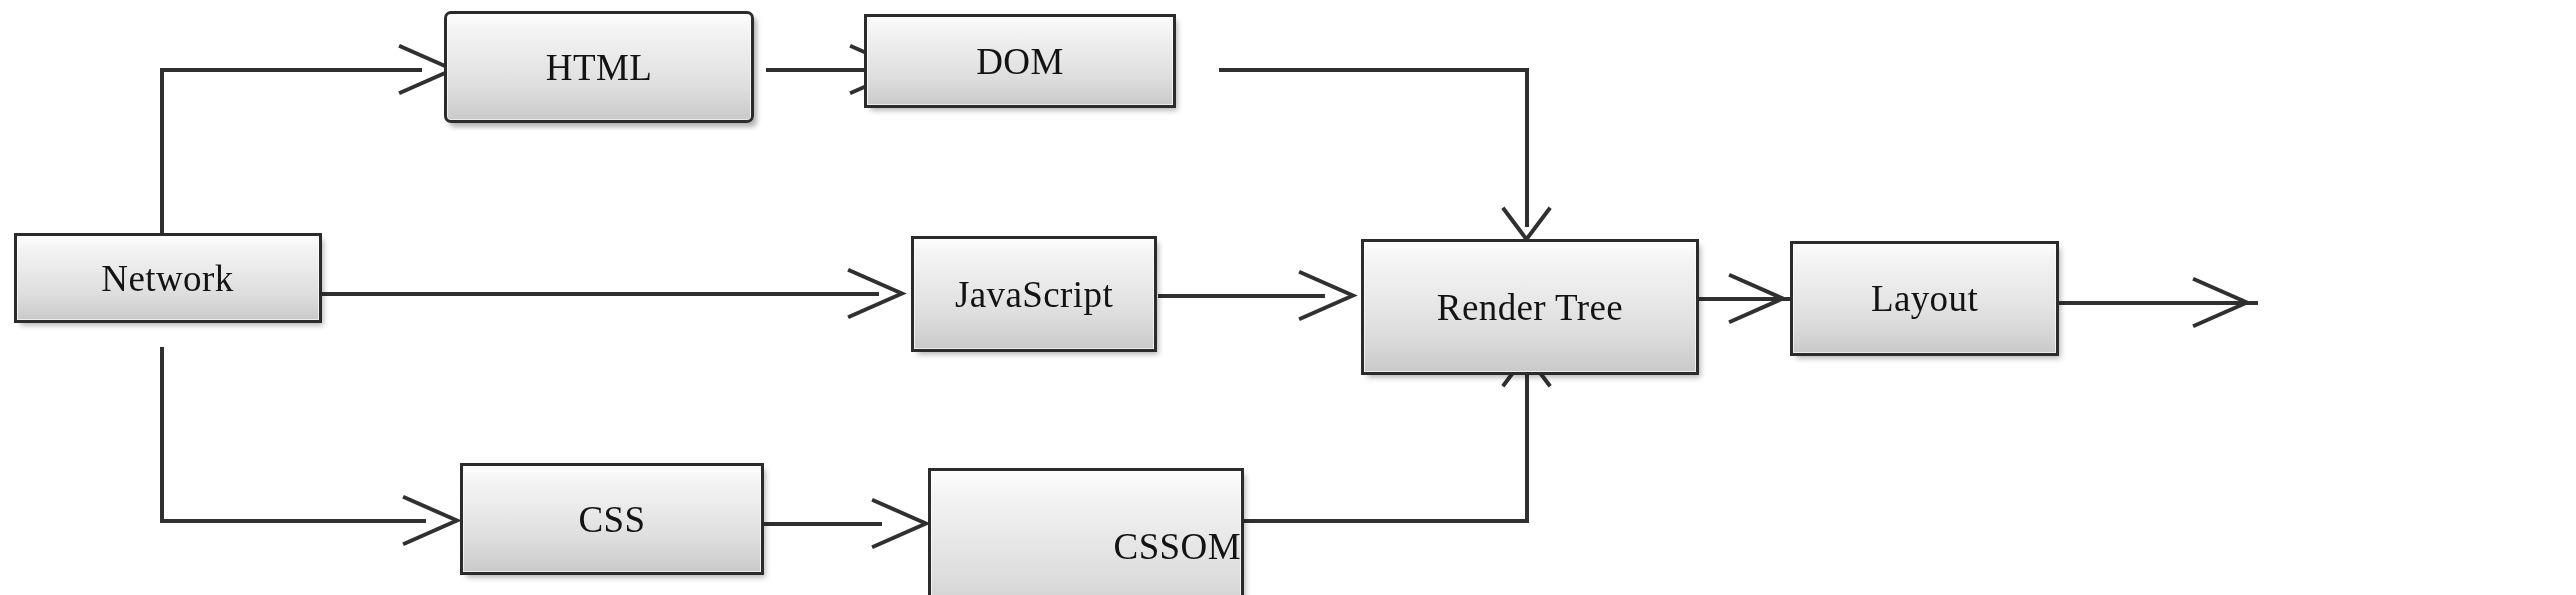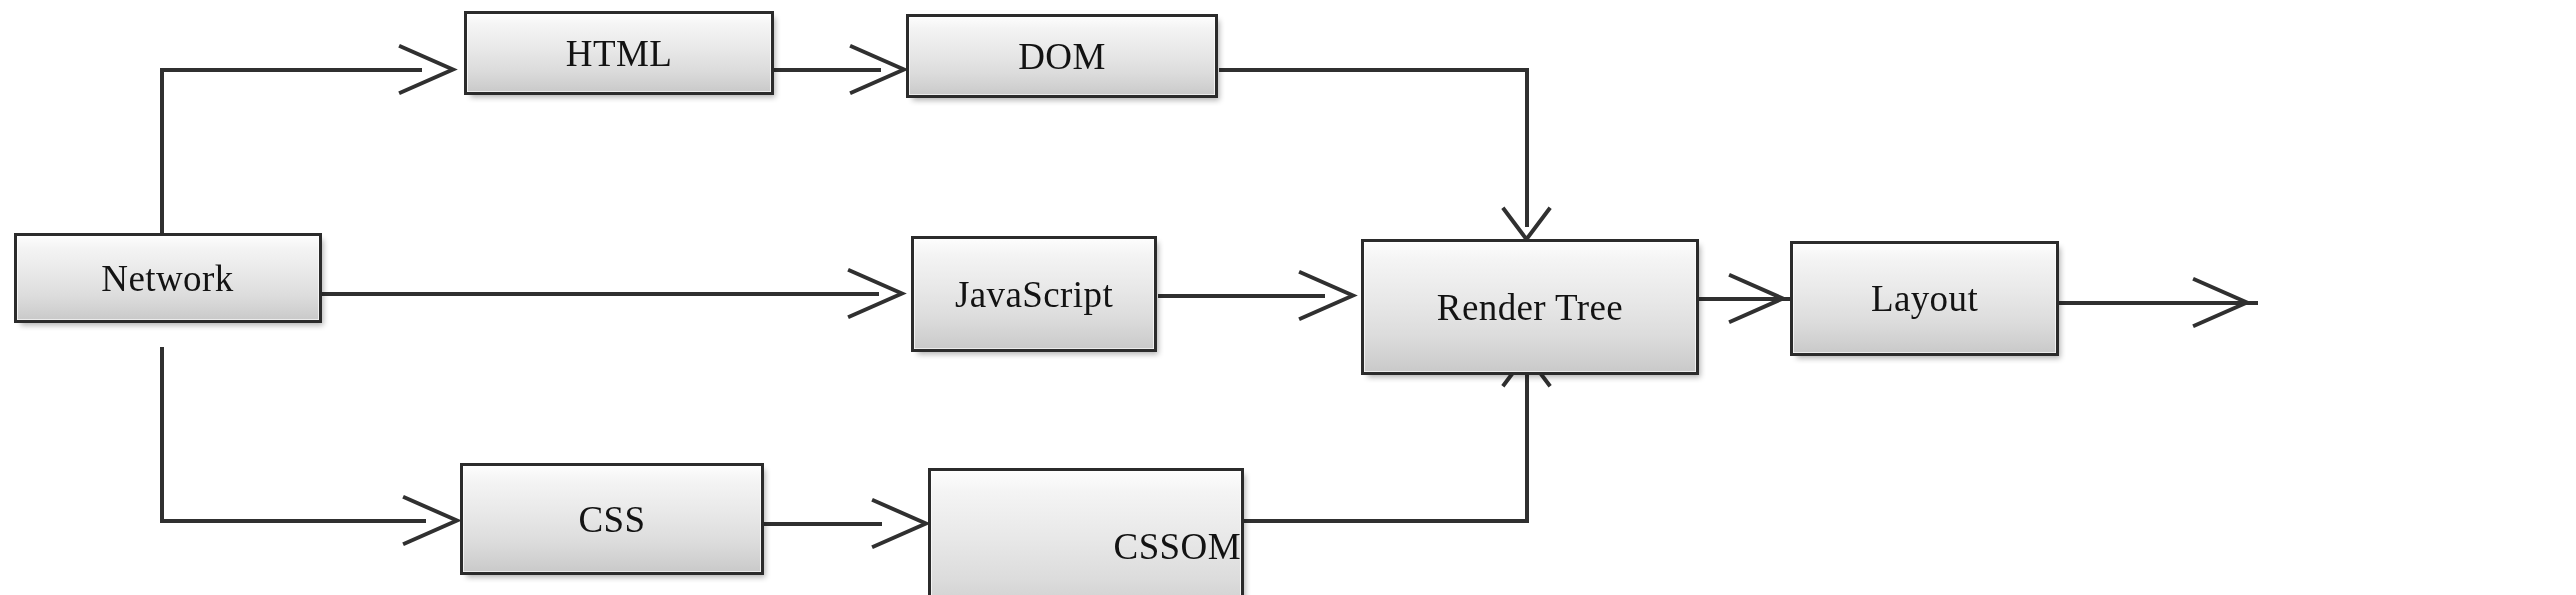--- a/index.html
+++ b/index.html
@@ -140,25 +140,25 @@
   <div class="arrowhead" style="left:1498px; top:350px; width:57px; height:41px;">
     <svg width="57" height="41" viewBox="0 0 72 52">
       <path d="M 6 46 L 36 6 L 66 46" fill="none" stroke="#303030" stroke-width="5"></path>
     </svg>
   </div>
 
   <div class="node" style="left:13.5px; top:233px; width:308px; height:90px;">
     <span class="label">Network</span>
   </div>
 
-  <div class="node" style="left:464px; top:11px; width:310px; height:84px;">
+  <div class="node" style="left:444px; top:11px; width:310px; height:112px;border-radius:7px;">
     <span class="label">HTML</span>
   </div>
 
-  <div class="node" style="left:906px; top:14.3px; width:312px; height:84px;">
+  <div class="node" style="left:864px; top:14.3px; width:312px; height:94px;">
     <span class="label">DOM</span>
   </div>
 
   <div class="node" style="left:911px; top:236px; width:246px; height:116px;justify-content:center;">
     <span class="label">JavaScript</span>
   </div>
 
   <div class="node" style="left:1361px; top:239px; width:338px; height:136px;">
     <span class="label">Render Tree</span>
   </div>

